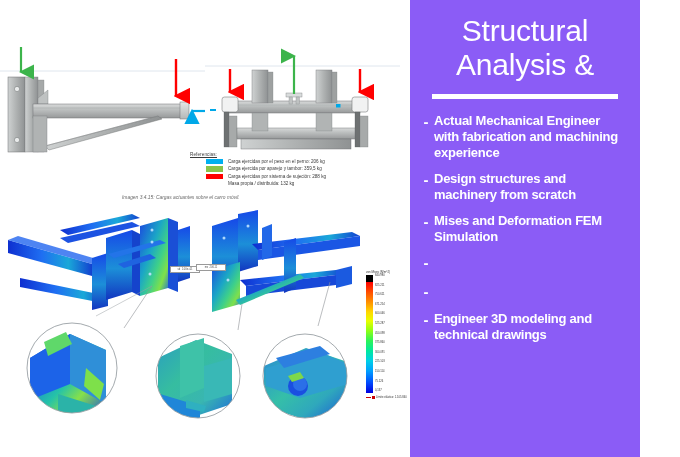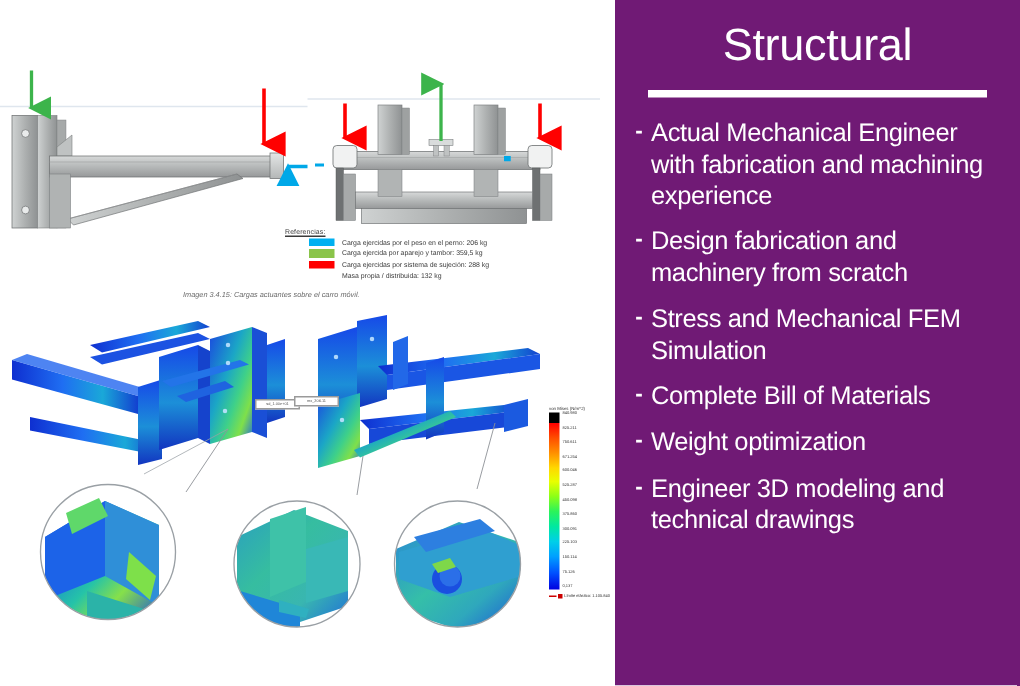--- a/index.html
+++ b/index.html
@@ -53,29 +53,29 @@
       #00a0ff 96px,
       #0050ff 107px,
       #0000e0 118px);}
   .legend-ticks{margin-left:2px;display:flex;flex-direction:column;justify-content:space-between;height:118px;}
   .legend-ticks span{font-size:2.7px;color:#333;line-height:1;white-space:nowrap;}
   .legend-yield{display:flex;align-items:center;margin-top:3px;font-size:2.7px;color:#333;white-space:nowrap;}
   .yield-dash{display:inline-block;width:5px;height:0;border-top:.6px dashed #c00;margin-right:1px;}
   .yield-sq{display:inline-block;width:2.6px;height:2.6px;background:#c00;margin-right:1.5px;}
 
   
-  .right-panel{position:absolute;left:410px;top:0;width:270px;height:457px;background:#701a75;}
+  .right-panel{position:absolute;left:410px;top:0;width:230px;height:457px;background:#8b5cf6;}
   .title{color:#fff;text-align:center;padding:14px 10px 0 10px;font-size:30px;line-height:1.14;font-weight:400;letter-spacing:-.2px;}
   .title div{white-space:nowrap;}
   .rule{height:5px;background:#ffffff;margin:12px 22px 0 22px;}
 
   .bullets{margin:14px 0 0 0;padding:0 12px 0 8px;}
   .bullet{display:flex;align-items:flex-start;margin-bottom:10px;}
   .bullet-dash{color:#ffffff;font-size:15px;font-weight:bold;width:16px;flex:none;text-align:center;line-height:1.22;padding-top:0px;}
-  .bullet-text{color:#ffffff;font-size:17px;font-weight:normal;line-height:1.22;letter-spacing:-.25px;}
+  .bullet-text{color:#ffffff;font-size:13px;font-weight:bold;line-height:1.22;letter-spacing:-.25px;}
 </style>
 </head>
 <body>
 
 <div class="page">
 
   <div class="left-panel">
 
     <div class="cad-top">
       <svg class="cad-svg" width="400" height="135" viewBox="0 0 400 135">
@@ -379,44 +379,43 @@
         <span>Límite elástico: 1.105.840</span>
       </div>
     </div>
 
   </div>
 
   <div class="right-panel">
 
     <div class="title">
       <div>Structural</div>
+      <div>Analysis &amp;</div>
     </div>
 
     <div class="rule"></div>
 
     <div class="bullets">
       <div class="bullet">
         <span class="bullet-dash">-</span>
         <span class="bullet-text">Actual Mechanical Engineer with fabrication and machining experience</span>
       </div>
       <div class="bullet">
         <span class="bullet-dash">-</span>
-        <span class="bullet-text">Design fabrication and machinery from scratch</span>
-      </div>
-      <div class="bullet">
-        <span class="bullet-dash">-</span>
-        <span class="bullet-text">Stress and Mechanical FEM Simulation</span>
-      </div>
-      <div class="bullet">
-        <span class="bullet-dash">-</span>
-        <span class="bullet-text">Complete Bill of Materials</span>
-      </div>
-      <div class="bullet">
-        <span class="bullet-dash">-</span>
-        <span class="bullet-text">Weight optimization</span>
+        <span class="bullet-text">Design structures and machinery from scratch</span>
+      </div>
+      <div class="bullet">
+        <span class="bullet-dash">-</span>
+        <span class="bullet-text">Mises and Deformation FEM Simulation</span>
+      </div>
+      <div class="bullet">
+        <span class="bullet-dash">-</span>
+      </div>
+      <div class="bullet">
+        <span class="bullet-dash">-</span>
       </div>
       <div class="bullet">
         <span class="bullet-dash">-</span>
         <span class="bullet-text">Engineer 3D modeling and technical drawings</span>
       </div>
     </div>
 
   </div>
 
 </div>

